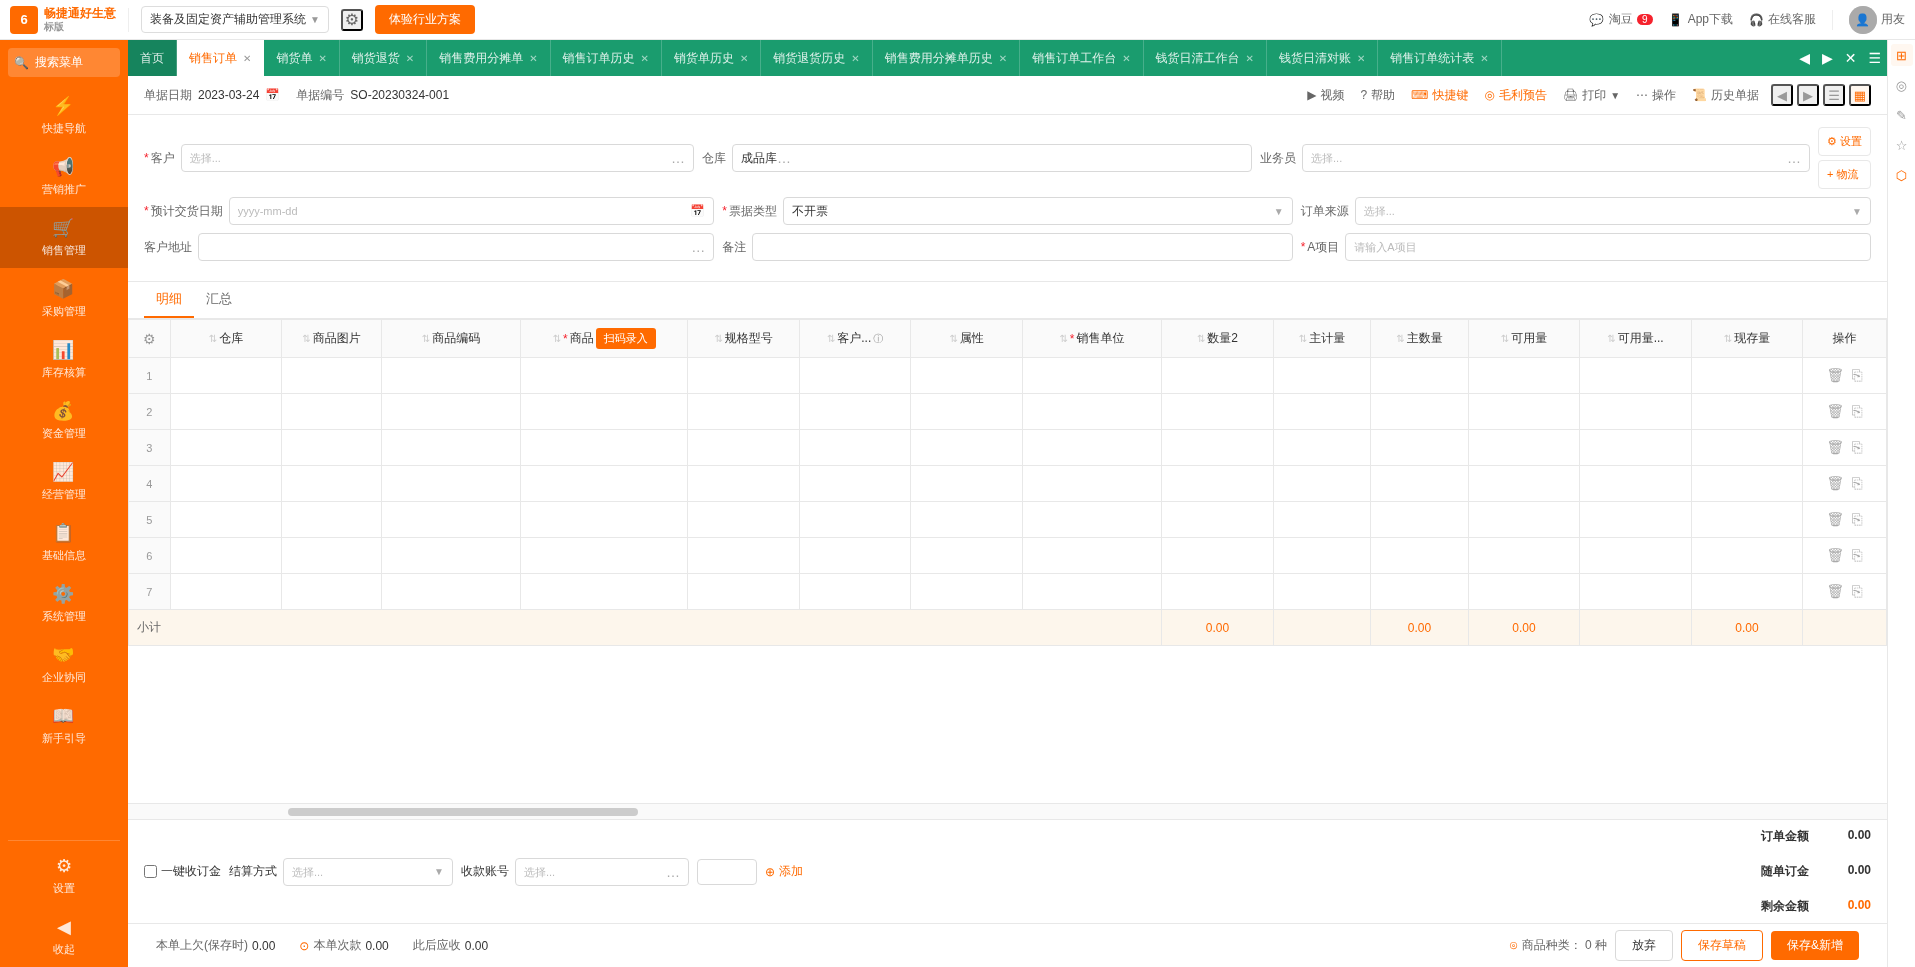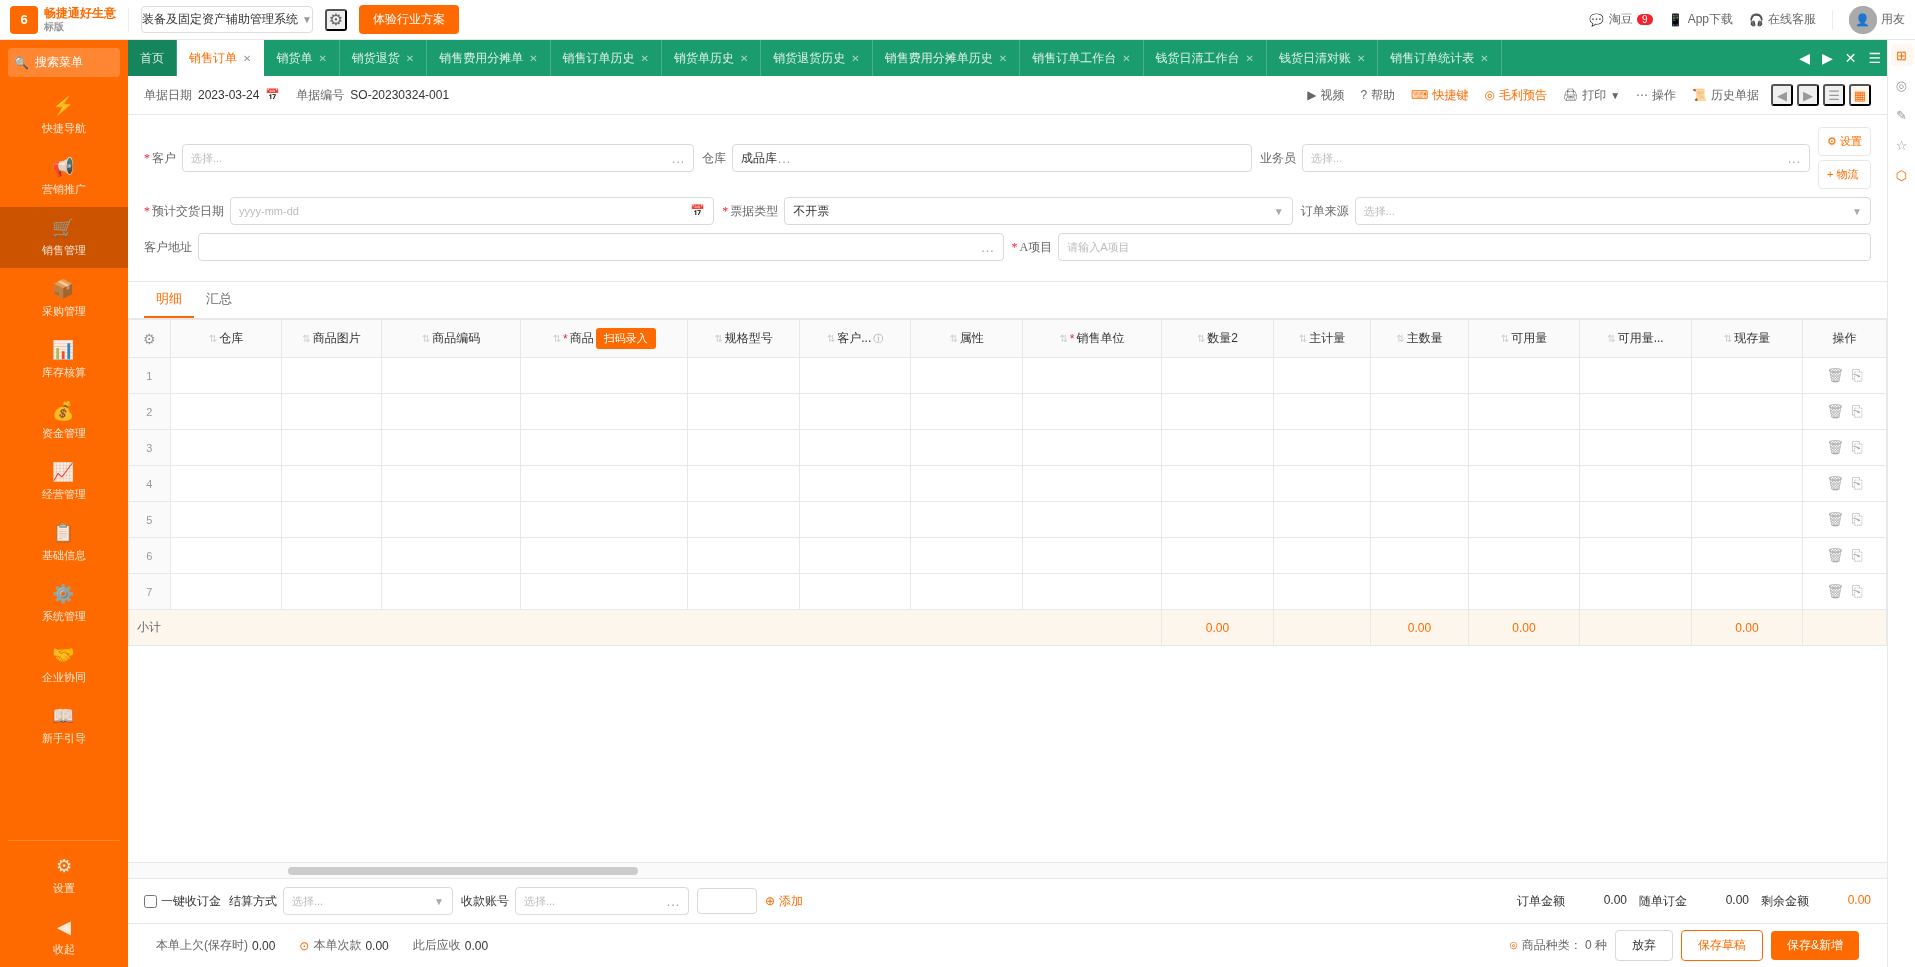--- a/index.html
+++ b/index.html
@@ -12,21 +12,21 @@
     .sidebar { width: 128px; background: #ff6a00; display: flex; flex-direction: column; flex-shrink: 0; }
     .content-area { flex: 1; display: flex; flex-direction: column; overflow: hidden; }
     .tab-bar { height: 36px; background: #1a9c6e; display: flex; align-items: center; flex-shrink: 0; overflow: hidden; }
     .main-content { flex: 1; background: #f5f5f5; overflow: hidden; display: flex; flex-direction: column; }
     
     
     .top-bar-left { display: flex; align-items: center; gap: 8px; }
     .logo-area { display: flex; align-items: center; gap: 6px; }
     .logo-icon { width: 28px; height: 28px; background: #ff6a00; border-radius: 4px; display: flex; align-items: center; justify-content: center; color: #fff; font-size: 14px; font-weight: bold; }
     .logo-text { font-size: 12px; color: #ff6a00; font-weight: bold; line-height: 1.2; }
-    .system-selector { display: flex; align-items: center; gap: 4px; cursor: pointer; padding: 4px 0; border: 1px solid #ddd; border-radius: 4px; }
+    .system-selector { display: flex; align-items: center; gap: 4px; cursor: pointer; padding: 4px 8px; border: 1px solid #ddd; border-radius: 4px; }
     .solution-btn { background: #ff6a00; color: #fff; border: none; padding: 6px 14px; border-radius: 4px; cursor: pointer; font-size: 12px; }
     .top-bar-right { margin-left: auto; display: flex; align-items: center; gap: 16px; font-size: 12px; color: #666; }
     .top-icon-group { display: flex; align-items: center; gap: 4px; cursor: pointer; }
     .badge { background: #f5222d; color: #fff; border-radius: 10px; padding: 0 4px; font-size: 10px; min-width: 16px; text-align: center; }
     .user-avatar { width: 28px; height: 28px; background: #ccc; border-radius: 50%; display: flex; align-items: center; justify-content: center; }
     
     
     .sidebar-search { padding: 8px; }
     .sidebar-search-btn { background: rgba(255,255,255,0.2); border: none; width: 100%; padding: 6px; border-radius: 4px; color: #fff; font-size: 12px; cursor: pointer; display: flex; align-items: center; gap: 6px; }
     .sidebar-item { display: flex; flex-direction: column; align-items: center; padding: 10px 4px; cursor: pointer; color: rgba(255,255,255,0.85); font-size: 11px; gap: 4px; transition: background 0.2s; }
@@ -50,21 +50,21 @@
     .header-field label { color: #666; }
     .header-field .value { color: #333; font-weight: 500; }
     .header-actions { margin-left: auto; display: flex; align-items: center; gap: 8px; font-size: 12px; color: #666; }
     .header-action-btn { display: flex; align-items: center; gap: 4px; cursor: pointer; color: #666; padding: 2px 4px; }
     .action-orange { color: #ff6a00; }
     
     
     .form-area { background: #fff; padding: 12px 16px; border-bottom: 1px solid #e8e8e8; flex-shrink: 0; }
     .form-row { display: flex; align-items: center; gap: 8px; margin-bottom: 8px; }
     .form-field { display: flex; align-items: center; gap: 6px; flex: 1; }
-    .form-label { color: #666; font-size: 12px; white-space: nowrap; font-family: Liberation Serif, serif; }
+    .form-label { color: #666; font-size: 12px; white-space: nowrap; }
     .form-label.required::before { content: '*'; color: #f5222d; margin-right: 2px; }
     .form-input-inline { border: none; outline: none; font-size: 11px; flex: 1; color: #333; }
     .form-input-inline::placeholder { color: #bbb; }
     .field-box { border: 1px solid #d9d9d9; border-radius: 4px; padding: 4px 8px; height: 28px; display: flex; align-items: center; flex: 1; min-width: 100px; }
     .field-box-wide { min-width: 200px; }
     .field-ellipsis { color: #aaa; font-size: 14px; cursor: pointer; }
     
     
     .detail-tabs { display: flex; border-bottom: 1px solid #e8e8e8; background: #fff; padding: 0 16px; flex-shrink: 0; }
     .detail-tab { padding: 8px 12px; font-size: 13px; cursor: pointer; color: #666; border-bottom: 2px solid transparent; }
@@ -90,21 +90,21 @@
     
     .scrollbar-area { height: 16px; background: #fafafa; border-top: 1px solid #e8e8e8; flex-shrink: 0; }
     
     
     .bottom-bar { background: #fff; border-top: 1px solid #e8e8e8; padding: 8px 16px; display: flex; align-items: center; gap: 8px; flex-shrink: 0; }
     .checkbox-field { display: flex; align-items: center; gap: 4px; cursor: pointer; }
     .payment-field { display: flex; align-items: center; gap: 6px; }
     .amount-input { border: 1px solid #d9d9d9; border-radius: 4px; padding: 4px 8px; width: 60px; height: 26px; font-size: 12px; text-align: right; }
     .add-btn { color: #ff6a00; cursor: pointer; display: flex; align-items: center; gap: 4px; }
     .bottom-right { margin-left: auto; display: flex; align-items: center; gap: 16px; font-size: 12px; }
-    .order-summary { display: flex; gap: 12px; text-align: right; }
+    .order-summary { display: flex; flex-direction: column; gap: 18px; text-align: right; font-weight: bold; }
     .summary-line { display: flex; justify-content: space-between; gap: 12px; }
     .summary-val { color: #333; min-width: 50px; text-align: right; }
     .summary-val.highlight { color: #ff6a00; }
     
     
     .footer-bar { background: #fff; border-top: 1px solid #e8e8e8; padding: 6px 28px; display: flex; align-items: center; flex-shrink: 0; }
     .footer-stats { display: flex; gap: 24px; font-size: 12px; color: #666; }
     .footer-stat { display: flex; align-items: center; gap: 4px; }
     .footer-stat .val { color: #333; }
     .footer-right { margin-left: auto; display: flex; align-items: center; gap: 8px; font-size: 12px; }
@@ -406,20 +406,26 @@
               </div>
             </div>
           </div>
 
           <div class="form-row">
             <div class="form-field">
               <label class="form-label">客户地址</label>
               <div class="field-box" style="flex:2;">
                 <input class="form-input-inline" type="text" placeholder="" style="">
                 <span class="field-ellipsis">…</span>
+              </div>
+            </div>
+            <div class="form-field">
+              <label class="form-label">备注</label>
+              <div class="field-box" style="flex:2;">
+                <input class="form-input-inline" type="text" placeholder="" style="">
               </div>
             </div>
             <div class="form-field">
               <label class="form-label required">A项目</label>
               <div class="field-box field-box-wide">
                 <input class="form-input-inline" type="text" placeholder="请输入A项目" style="">
               </div>
             </div>
           </div>
 

